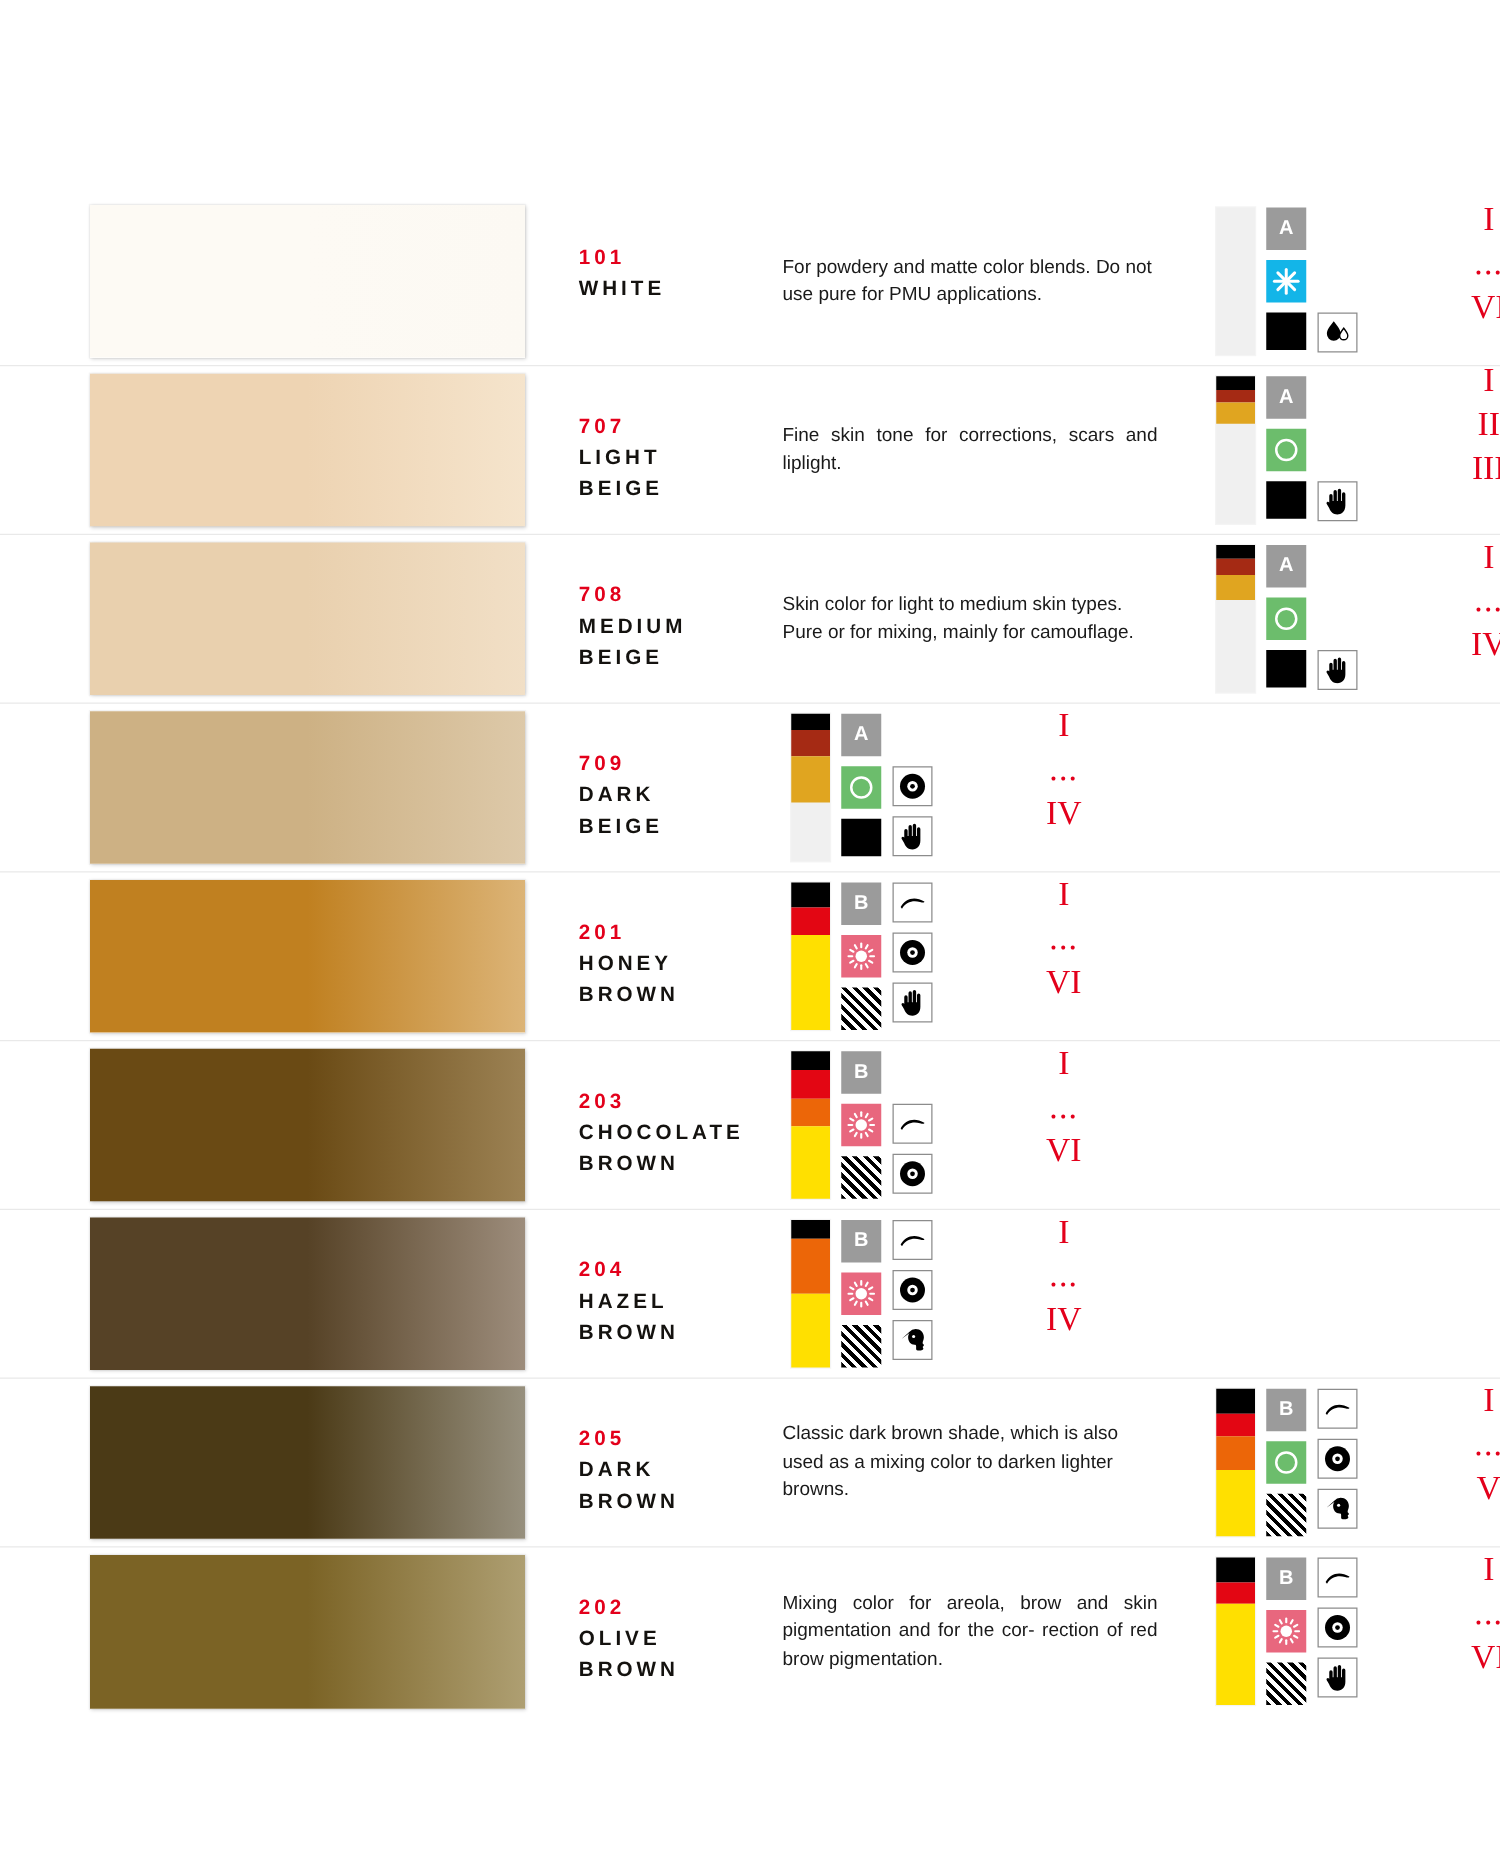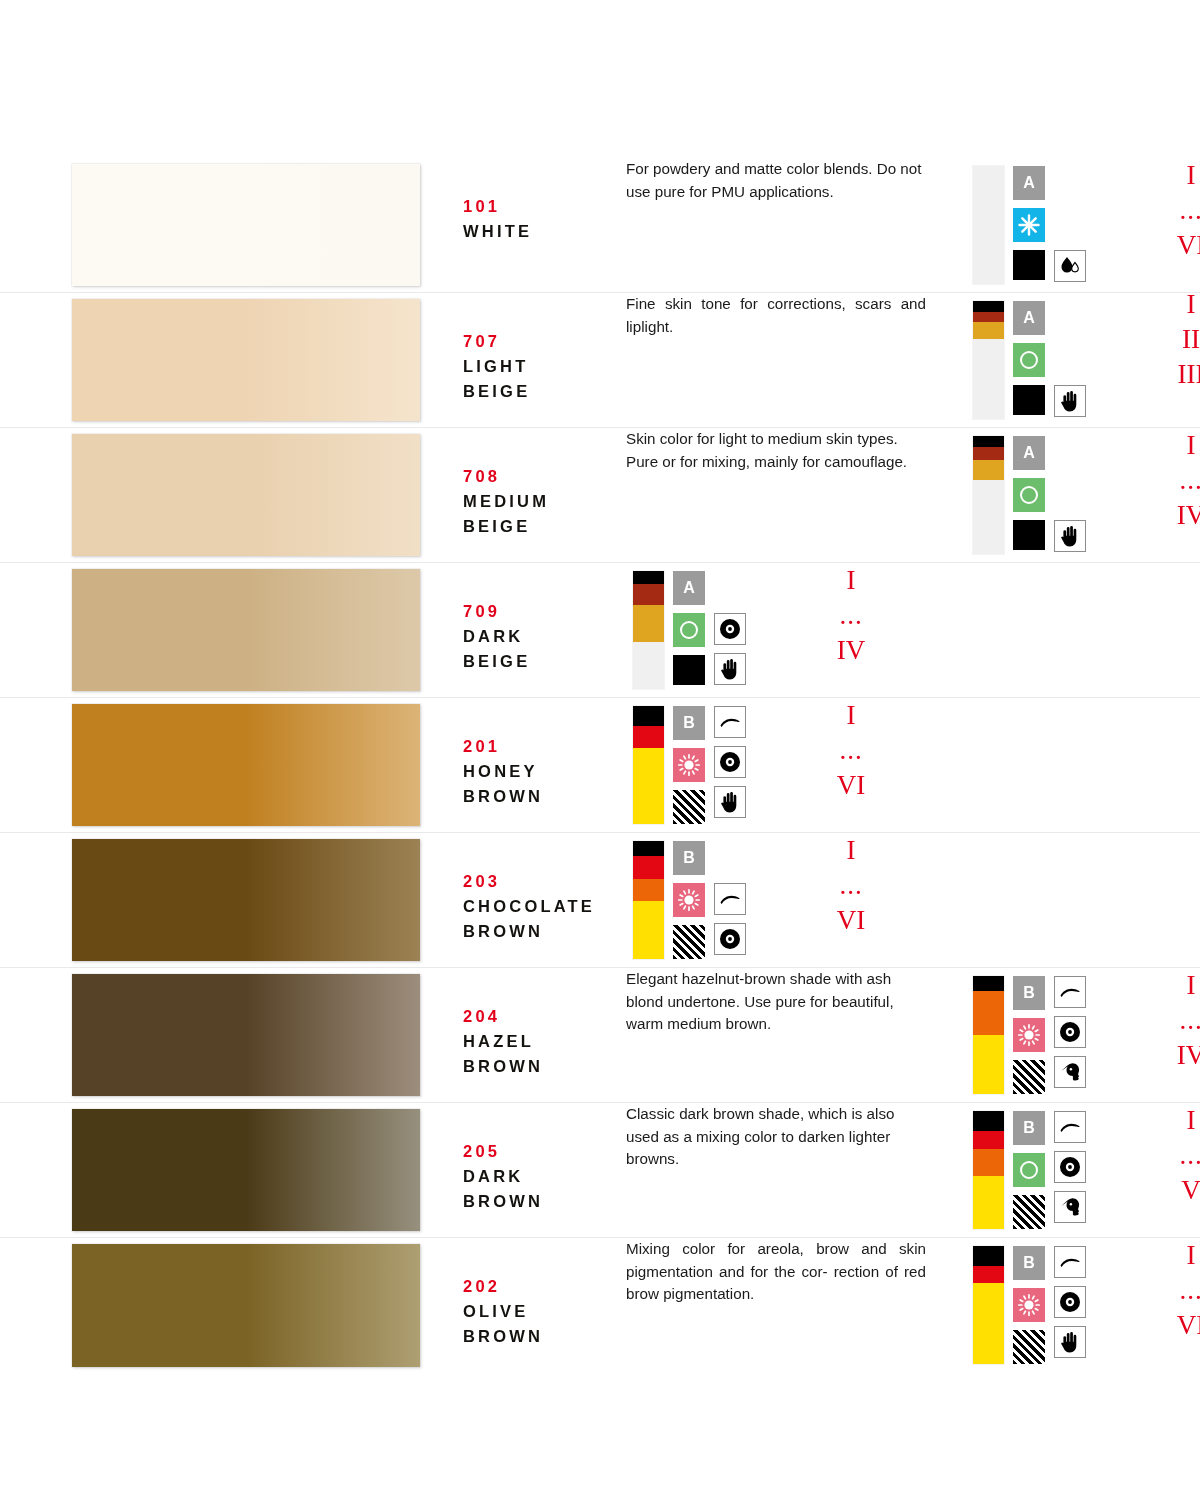--- a/index.html
+++ b/index.html
@@ -34,21 +34,21 @@
   .code {
     color: #e3001b; font-weight: 700; font-size: 16.5px;
     letter-spacing: 3.2px; line-height: 25px;
   }
   .pname {
     color: #14120f; font-weight: 700; font-size: 16.5px;
     letter-spacing: 3.2px; line-height: 25px; white-space: pre-line;
   }
 
   
-  .desc-cell { width: 340px; flex: 0 0 340px; display: flex; align-items: flex-start; }
+  .desc-cell { width: 340px; flex: 0 0 340px; display: flex; align-items: center; }
   .desc {
     font-size: 15.2px; line-height: 22.5px; color: #1a1a1a;
     width: 300px;
   }
   .desc.justify { text-align: justify; }
 
   
   .icons-cell { width: 160px; flex: 0 0 160px; position: relative; padding-top: 8px; }
   .icon-grid { display: flex; gap: 9px; padding-left: 7px; }
   .bar {
@@ -464,23 +464,20 @@
     <div class="swatch-cell">
       <div class="swatch" style="background:linear-gradient(to right, #564226 0%, #564226 50%, #9d8d7c 100%)"></div>
     </div>
 
     <div class="name-cell">
       <div class="code">204</div>
       <div class="pname">HAZEL
 BROWN</div>
     </div>
 
-    <div class="desc-cell">
-      <div class="desc">Elegant hazelnut-brown shade with ash blond undertone. Use pure for beautiful, warm medium brown.</div>
-    </div>
 
     <div class="icons-cell">
       <div class="icon-grid">
         <div class="bar">
             <i style="height:13%;background:#000000"></i>
             <i style="height:37%;background:#ec6608"></i>
             <i style="height:50%;background:#ffe000"></i>
           </div>
         <div class="col">
           <div class="badge gray">B</div>

